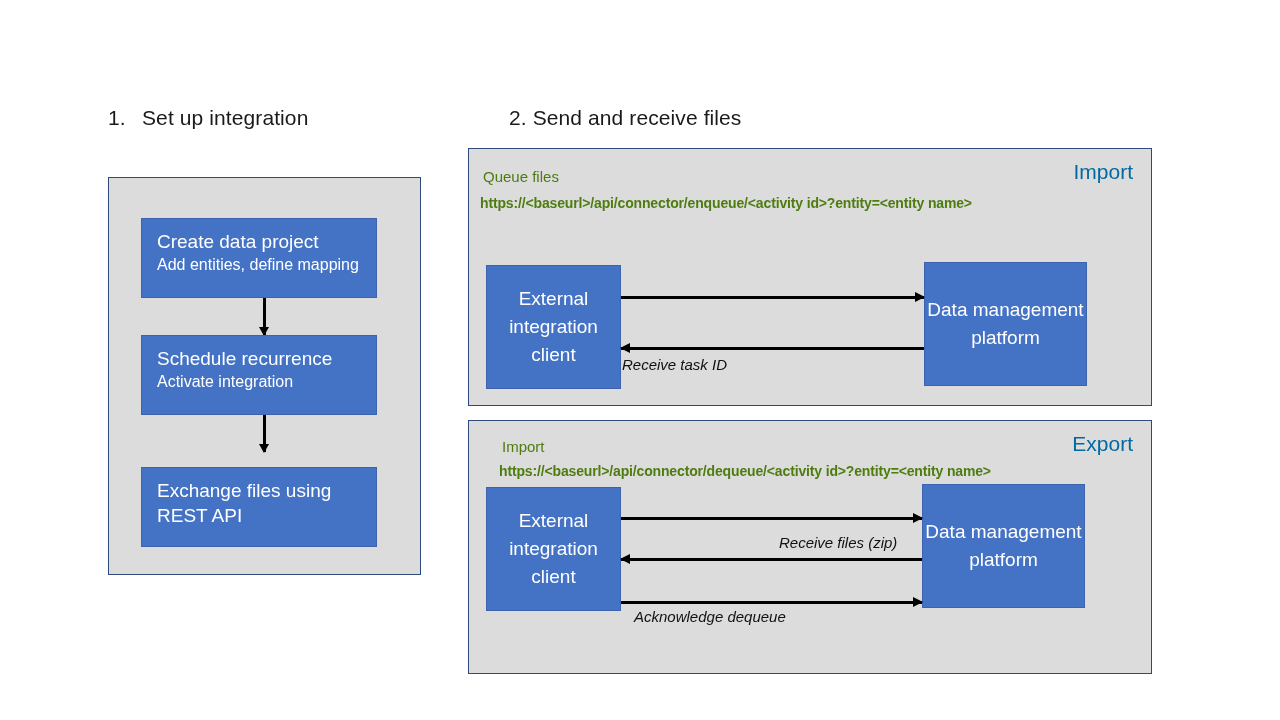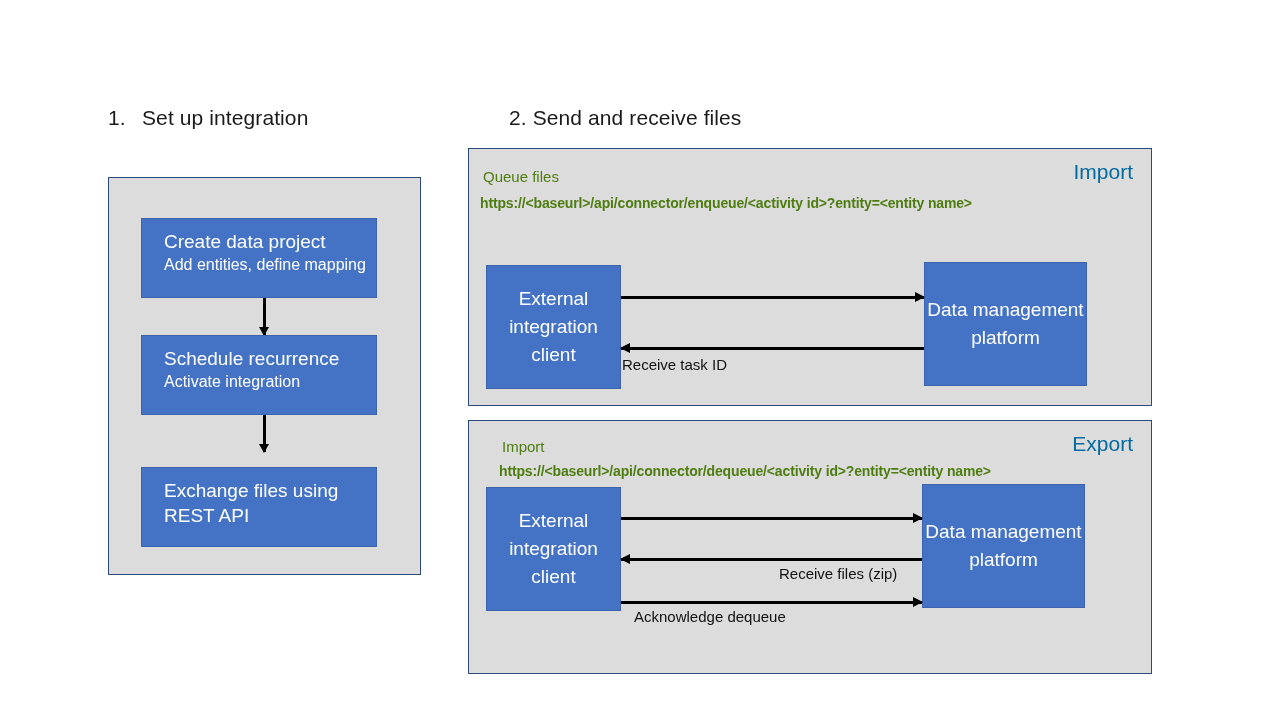--- a/index.html
+++ b/index.html
@@ -59,21 +59,21 @@
   .bluebox .sub {
     display: block;
     font-size: 16px;
     line-height: 22px;
   }
 
   
   .step {
     left: 32px;
     width: 236px;
-    padding: 10px 10px 0 22px;
+    padding: 10px 10px 0 15px;
   }
   #step-1 { top: 40px;  height: 80px; }
   #step-2 { top: 157px; height: 80px; }
   #step-3 { top: 289px; height: 80px; }
   #step-3 .title { white-space: normal; }
 
   
   .varrow {
     position: absolute;
     left: 150px;
@@ -155,20 +155,21 @@
     top: 0;
     width: 0; height: 0;
     border-top: 5.5px solid transparent;
     border-bottom: 5.5px solid transparent;
   }
   .harrow.right .head { right: -1px; border-left: 10px solid #000; }
   .harrow.left  .head { left: -1px;  border-right: 10px solid #000; }
 
   .arrow-label {
     position: absolute;
+    font-style: italic;
     font-size: 15px;
     line-height: 21px;
     color: #111;
     white-space: nowrap;
   }
 </style>
 </head>
 <body>
 
 <div class="heading" id="heading-left">
@@ -245,21 +246,21 @@
 
   <div class="harrow right" style="left:152px; top:92px; width:301px;">
     <span class="shaft"></span>
     <span class="head"></span>
   </div>
 
   <div class="harrow left" style="left:152px; top:133px; width:301px;">
     <span class="shaft"></span>
     <span class="head"></span>
   </div>
-  <div class="arrow-label" style="left:310px; top:111px;margin-top:31px;">Receive files (zip)</div>
+  <div class="arrow-label" style="left:310px; top:111px;">Receive files (zip)</div>
 
   <div class="harrow right" style="left:152px; top:176px; width:301px;">
     <span class="shaft"></span>
     <span class="head"></span>
   </div>
   <div class="arrow-label" style="left:165px; top:185px;">
     <div>Acknowledge dequeue</div>
   </div>
 </div>
 

